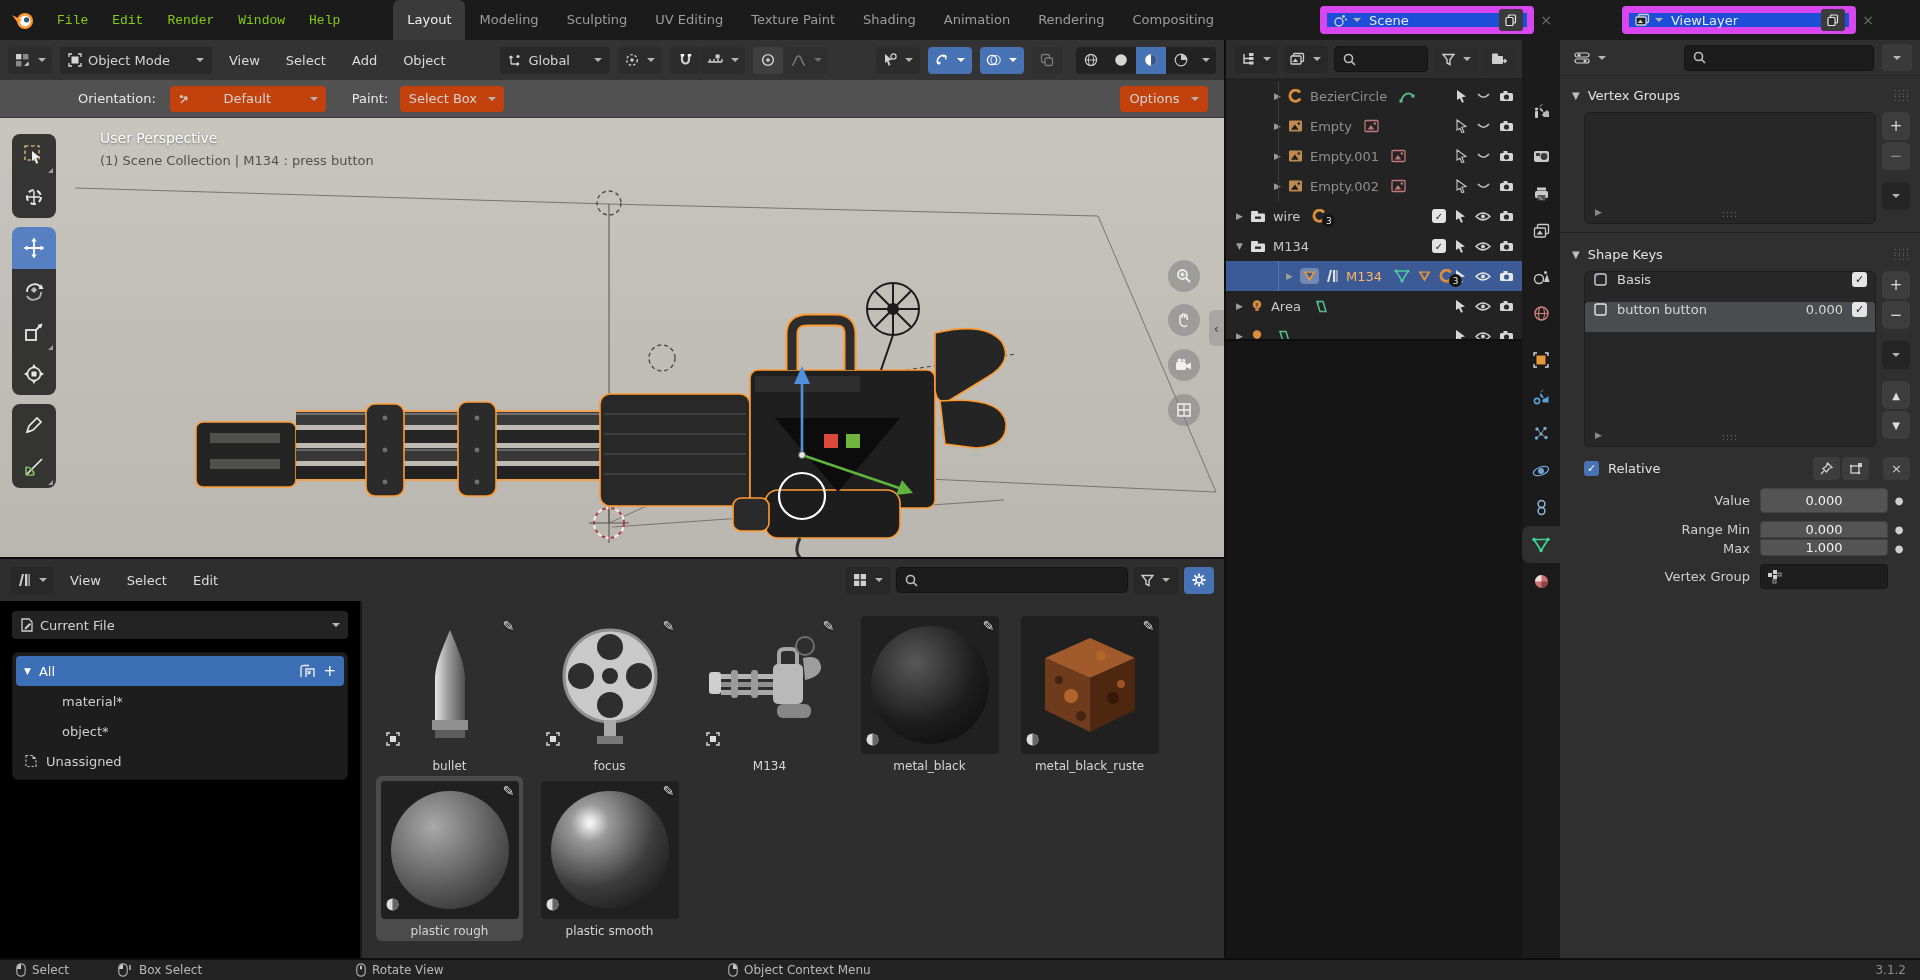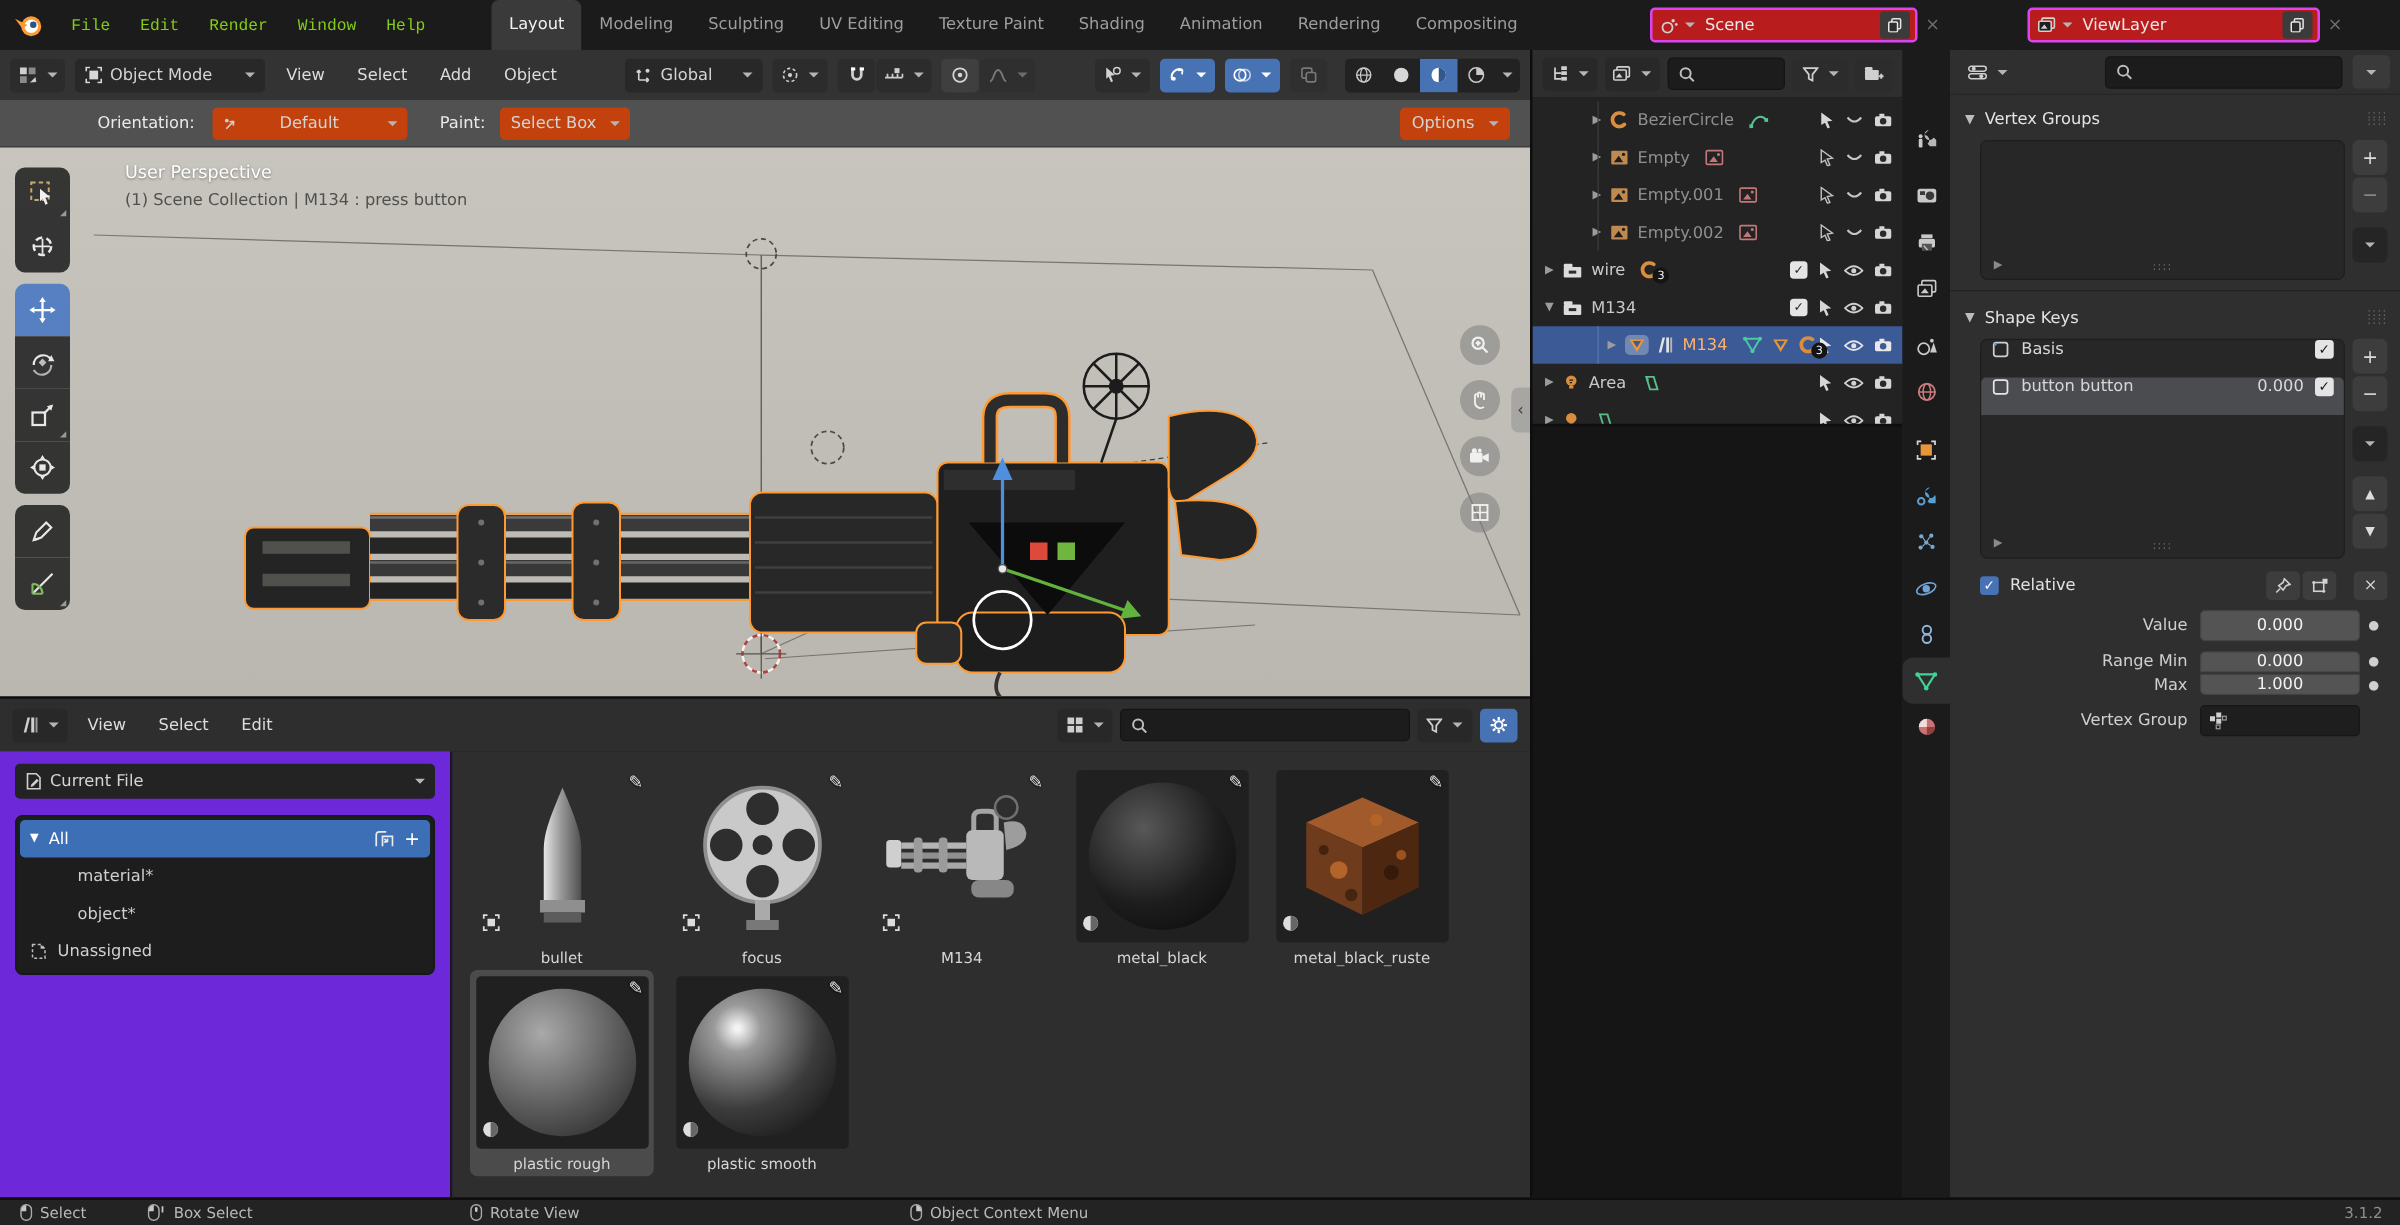--- a/index.html
+++ b/index.html
@@ -15,21 +15,21 @@
   .grip { color:#6d6d6d; font-size:9px; letter-spacing:1px; line-height:6px; }
 
   
   #topbar { height:40px; background:#1b1b1b; display:flex; align-items:center; flex:none; position:relative; }
   #topbar .menus { display:flex; align-items:center; gap:2px; margin-left:10px; }
   #topbar .menus span { padding:4px 11px; color:#84cc16; border-radius:4px;font-family:Liberation Mono, monospace; }
   .ws-tabs { display:flex; align-items:flex-end; height:40px; margin-left:42px; max-width:870px; overflow:hidden; }
   .ws-tab { padding:0 14px; line-height:40px; color:#9d9d9d; white-space:nowrap; }
   .ws-tab.active { background:#3a3a3a; color:#f0f0f0; border-radius:6px 6px 0 0; }
   .id-block { position:absolute; top:6px; height:28px; display:flex; align-items:center; }
-  .id-field { background:#b91c1c; border:2px solid #d946ef; border-radius:4px; height:28px;
+  .id-field { background:#1d4ed8; border:7px solid #d946ef; border-radius:4px; height:28px;
               display:flex; align-items:center; padding:0 4px 0 6px; }
   .id-field .txt { margin:0 8px; color:#e8e8e8; }
   .id-copy { background:#3b3b3b; border-radius:3px; width:24px; height:22px; display:flex;
              align-items:center; justify-content:center; margin-left:auto; }
   .id-x { color:#6f6f6f; font-size:14px; margin-left:6px; }
   #scene-block { right:368px; width:232px; }
   #viewlayer-block { right:46px; width:252px; }
   #scene-block .id-field, #viewlayer-block .id-field { flex:1; }
 
   
@@ -80,21 +80,21 @@
                  border-radius:6px 0 0 6px; color:#3c3c3c; display:flex; align-items:center; justify-content:center;
                  font-size:13px; }
 
   
   #assets { flex:1; display:flex; flex-direction:column; min-height:0; border-top:2px solid #0e0e0e; }
   #asset-header { height:42px; background:#2e2e2e; display:flex; align-items:center; padding:0 10px; gap:6px; flex:none; }
   #asset-header .menu { color:#dcdcdc; padding:3px 10px; }
   .search-field { background:#1c1c1c; border:1px solid #141414; border-radius:4px; height:26px;
                   display:flex; align-items:center; padding:0 8px; gap:6px; }
   #asset-body { flex:1; display:flex; min-height:0; }
-  #asset-sidebar { width:362px; background:#6d28d9; border-right:2px solid #191919; padding:10px 12px; flex:none; }
+  #asset-sidebar { width:362px; background:#000000; border-right:2px solid #191919; padding:10px 12px; flex:none; }
   #source-dd { width:100%; }
   #catalog-box { margin-top:13px; background:#1d1d1d; border:1px solid #161616; border-radius:6px; padding:3px; }
   .cat-row { height:30px; display:flex; align-items:center; padding:0 8px; color:#cfcfcf; gap:8px; }
   .cat-row.sel { background:#3c6fb5; border-radius:4px; color:#fff; }
   .cat-row.indent { padding-left:46px; }
   #asset-grid { flex:1; background:#2e2e2e; padding:10px 0 0 14px; display:flex; flex-wrap:wrap;
                 align-content:flex-start; column-gap:13px; overflow:hidden; }
   .asset-cell { width:147px; display:flex; flex-direction:column; align-items:center; padding:5px 3px 3px;
                 border-radius:6px; }
   .asset-cell.sel { background:#4b4b4b; }
@@ -1436,21 +1436,21 @@
       <span>Select</span>
     </span>
     <span class="sb-item" style="left:118px">
       <svg width="15" height="14" viewBox="0 0 15 14">
         <rect x="0.8" y="0.8" width="8.4" height="12.4" rx="4" fill="none" stroke="#a8a8a8" stroke-width="1.2"></rect>
         <path d="M1,6 a4,5 0 0 1 4,-5 V6Z" fill="#c8c8c8"></path>
         <path d="M12,2 V7" stroke="#c8c8c8" stroke-width="1.4"></path>
       </svg>
       <span>Box Select</span>
     </span>
-    <span class="sb-item" style="left:376px">
+    <span class="sb-item" style="left:356px">
       <svg width="10" height="14" viewBox="0 0 10 14">
         <rect x="0.8" y="0.8" width="8.4" height="12.4" rx="4" fill="none" stroke="#a8a8a8" stroke-width="1.2"></rect>
         <rect x="4" y="2.5" width="2" height="4" rx="1" fill="#c8c8c8"></rect>
       </svg>
       <span>Rotate View</span>
     </span>
     <span class="sb-item" style="left:728px">
       <svg width="10" height="14" viewBox="0 0 10 14">
         <rect x="0.8" y="0.8" width="8.4" height="12.4" rx="4" fill="none" stroke="#a8a8a8" stroke-width="1.2"></rect>
         <path d="M9,6 a4,5 0 0 0 -4,-5 V6Z" fill="#c8c8c8"></path>

